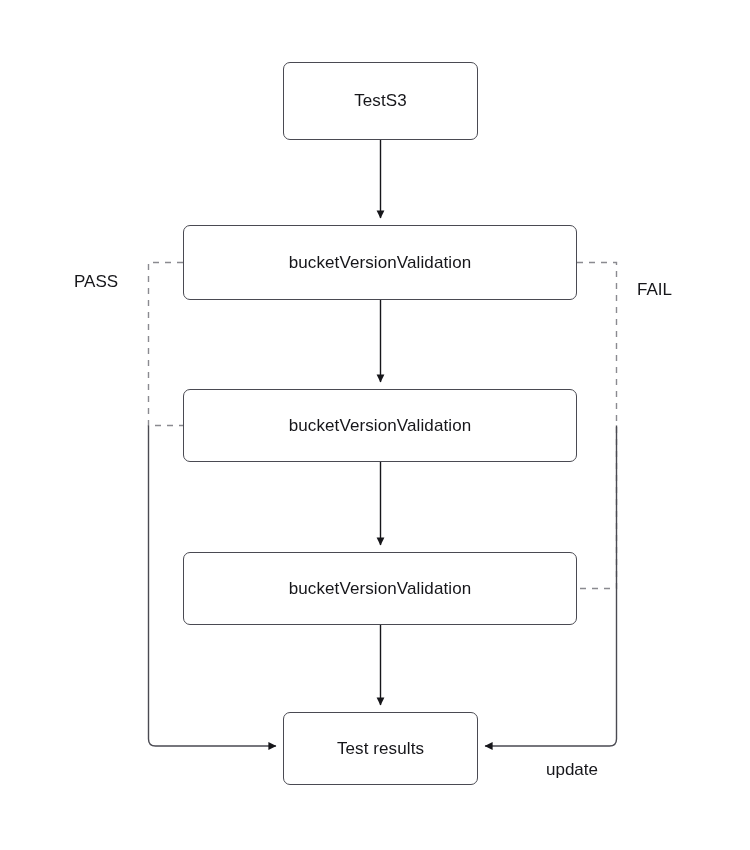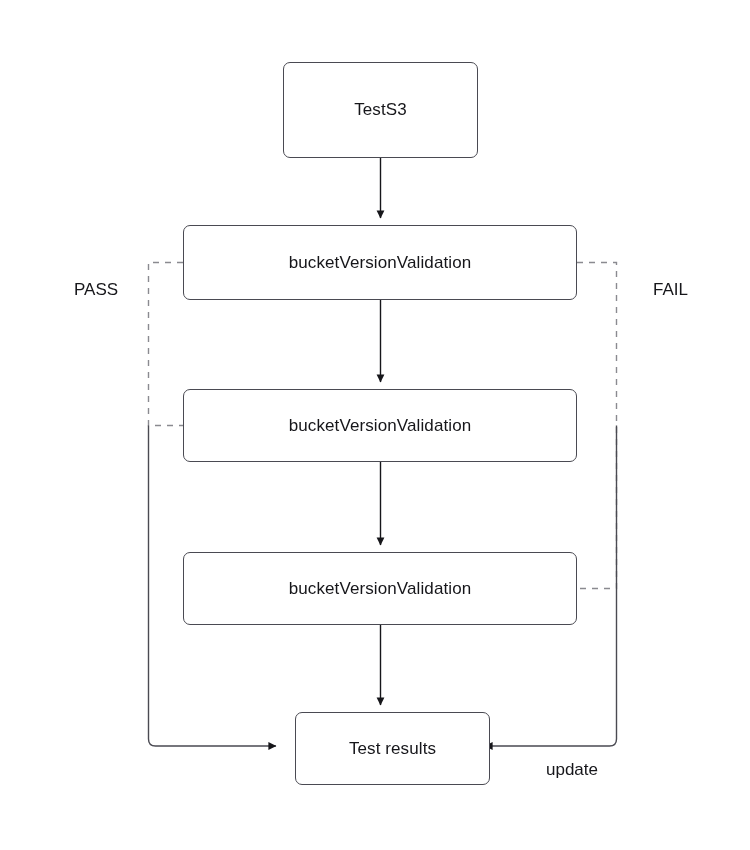--- a/index.html
+++ b/index.html
@@ -73,39 +73,39 @@
 
     <path d="M183,262.5 L148.5,262.5 L148.5,425.5 L183,425.5" fill="none" stroke="#8a8a90" stroke-width="1.4" stroke-dasharray="6 6"></path>
 
     <path d="M577,262.5 L616.5,262.5 L616.5,588.5 L577,588.5" fill="none" stroke="#8a8a90" stroke-width="1.4" stroke-dasharray="6 6"></path>
 
     <path d="M148.5,425.5 L148.5,739 Q148.5,746 155.5,746 L276,746" fill="none" stroke="#4a4a52" stroke-width="1.4" marker-end="url(#arrowhead)"></path>
 
     <path d="M616.5,425.5 L616.5,739 Q616.5,746 609.5,746 L485,746" fill="none" stroke="#4a4a52" stroke-width="1.4" marker-end="url(#arrowhead)"></path>
   </svg>
 
-  <div class="node-box" style="left:283px; top:62px; width:195px; height:96px;">
+  <div class="node-box" style="left:283px; top:62px; width:195px; height:78px;">
     <span>TestS3</span>
   </div>
 
   <div class="node-box" style="left:183px; top:225px; width:394px; height:75px;">
     <span>bucketVersionValidation</span>
   </div>
 
   <div class="node-box" style="left:183px; top:389px; width:394px; height:73px;">
     <span>bucketVersionValidation</span>
   </div>
 
   <div class="node-box" style="left:183px; top:552px; width:394px; height:73px;">
     <span>bucketVersionValidation</span>
   </div>
 
-  <div class="node-box" style="left:283px; top:712px; width:195px; height:73px;margin-left:12px;">
+  <div class="node-box" style="left:283px; top:712px; width:195px; height:73px;">
     <span>Test results</span>
   </div>
 
-  <div class="edge-label" style="left:74px; top:280px;">PASS</div>
+  <div class="edge-label" style="left:74px; top:272px;">PASS</div>
 
-  <div class="edge-label" style="left:637px; top:280px;margin-left:16px;">FAIL</div>
+  <div class="edge-label" style="left:637px; top:280px;">FAIL</div>
 
   <div class="edge-label" style="left:521px; top:760px;margin-left:25px;">update</div>
 
 </div>
 
 </body></html>

